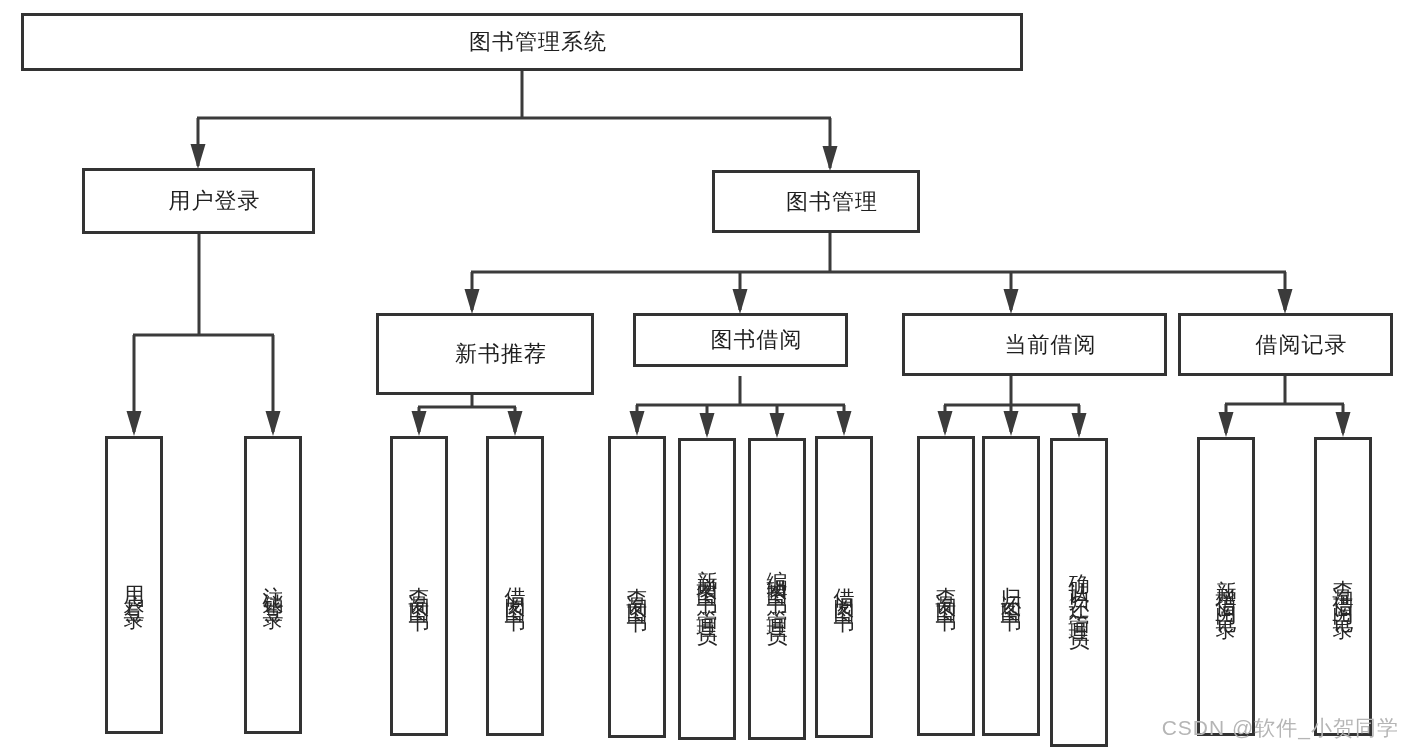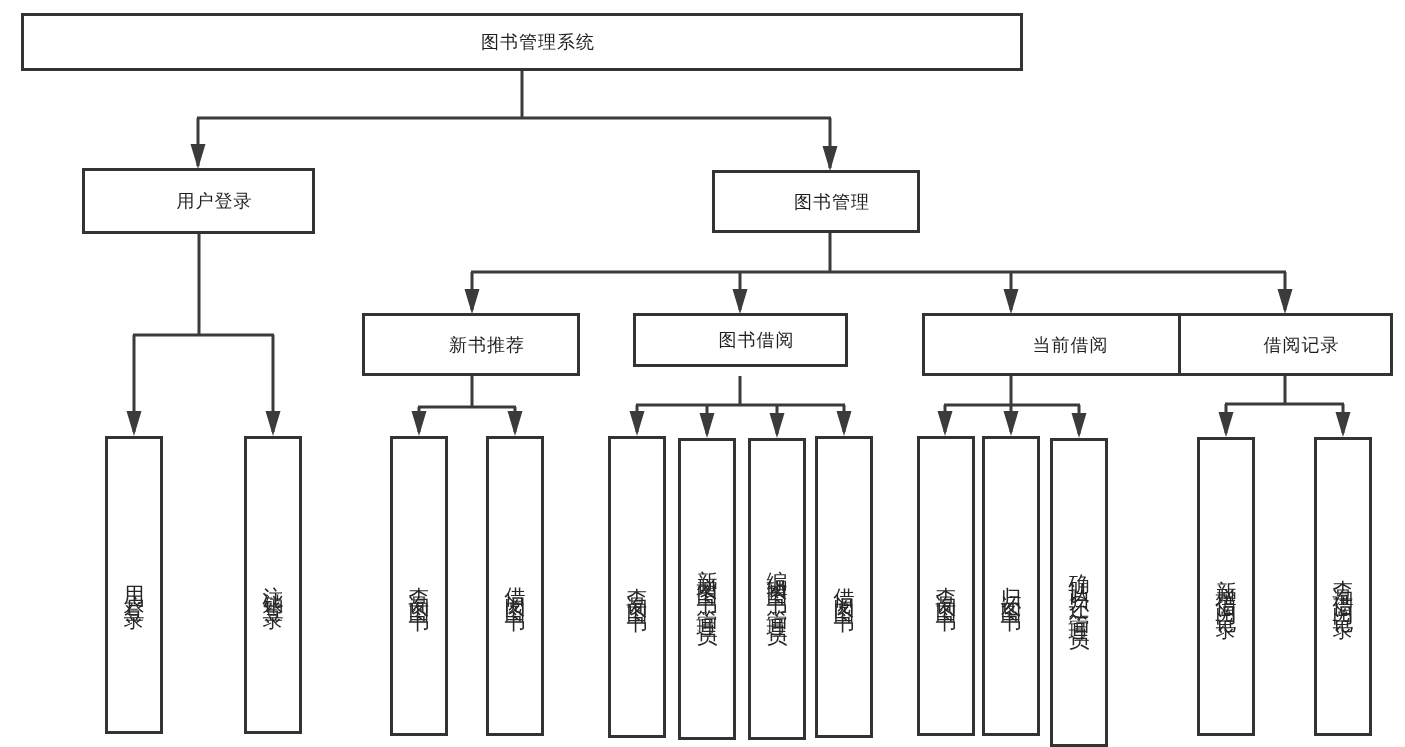--- a/index.html
+++ b/index.html
@@ -20,21 +20,21 @@
   .connectors{
     position:absolute;left:0;top:0;width:1405px;height:747px;
     pointer-events:none;
   }
   .hbox{
     position:absolute;
     box-sizing:border-box;
     background:var(--background);
     border:3px solid var(--border);
     display:flex;align-items:center;justify-content:center;
-    font-size:18px;color:var(--text);
+    font-size:22px;color:var(--text);
     letter-spacing:1px;
     white-space:nowrap;
     padding-left:32px;
   }
   .vbox{
     position:absolute;
     box-sizing:border-box;
     background:var(--background);
     border:3px solid var(--border);
     writing-mode:vertical-rl;
@@ -88,37 +88,38 @@
              M1071.5 413 L1086.5 413 L1079 438 Z
              M1218.5 412 L1233.5 412 L1226 437 Z
              M1335.5 412 L1350.5 412 L1343 437 Z"></path>
   </svg>
 
   <div class="hbox" style="left:21px;top:13px;width:1002px;height:58px">图书管理系统</div>
 
   <div class="hbox" style="left:82px;top:168px;width:233px;height:66px">用户登录</div>
   <div class="hbox" style="left:712px;top:170px;width:208px;height:63px">图书管理</div>
 
-  <div class="hbox" style="left:362px;top:313px;width:218px;height:63px">新书推荐</div>
+  <div class="hbox" style="left:376px;top:313px;width:218px;height:82px">新书推荐</div>
   <div class="hbox" style="left:633px;top:313px;width:215px;height:54px">图书借阅</div>
-  <div class="hbox" style="left:922px;top:313px;width:265px;height:63px">当前借阅</div>
+  <div class="hbox" style="left:902px;top:313px;width:265px;height:63px">当前借阅</div>
   <div class="hbox" style="left:1178px;top:313px;width:215px;height:63px">借阅记录</div>
 
   <div class="vbox" style="left:105px;top:436px;width:58px;height:298px">用户登录</div>
   <div class="vbox" style="left:244px;top:436px;width:58px;height:298px">注销登录</div>
 
   <div class="vbox" style="left:390px;top:436px;width:58px;height:300px">查询图书</div>
   <div class="vbox" style="left:486px;top:436px;width:58px;height:300px">借阅图书</div>
 
   <div class="vbox" style="left:608px;top:436px;width:58px;height:302px">查询图书</div>
   <div class="vbox" style="left:678px;top:438px;width:58px;height:302px">新增图书（管理员）</div>
   <div class="vbox" style="left:748px;top:438px;width:58px;height:302px">编辑图书（管理员）</div>
   <div class="vbox" style="left:815px;top:436px;width:58px;height:302px">借阅图书</div>
 
   <div class="vbox" style="left:917px;top:436px;width:58px;height:300px">查询图书</div>
   <div class="vbox" style="left:982px;top:436px;width:58px;height:300px">归还图书</div>
   <div class="vbox" style="left:1050px;top:438px;width:58px;height:309px">确认归还（管理员）</div>
 
   <div class="vbox" style="left:1197px;top:437px;width:58px;height:299px">新增借阅记录</div>
   <div class="vbox" style="left:1314px;top:437px;width:58px;height:299px">查询借阅记录</div>
 
+  <div class="watermark">CSDN @软件_小贺同学</div>
 
 </div>
 
 </body></html>

